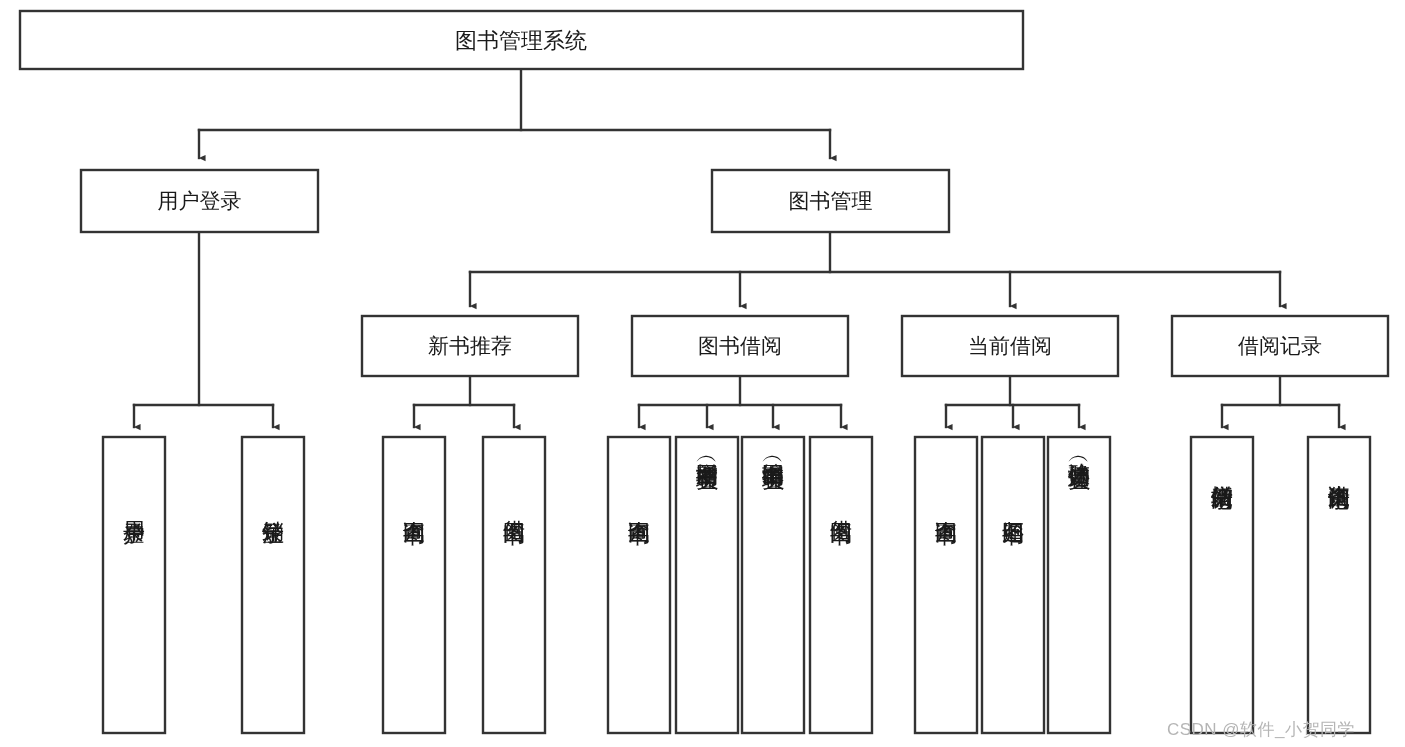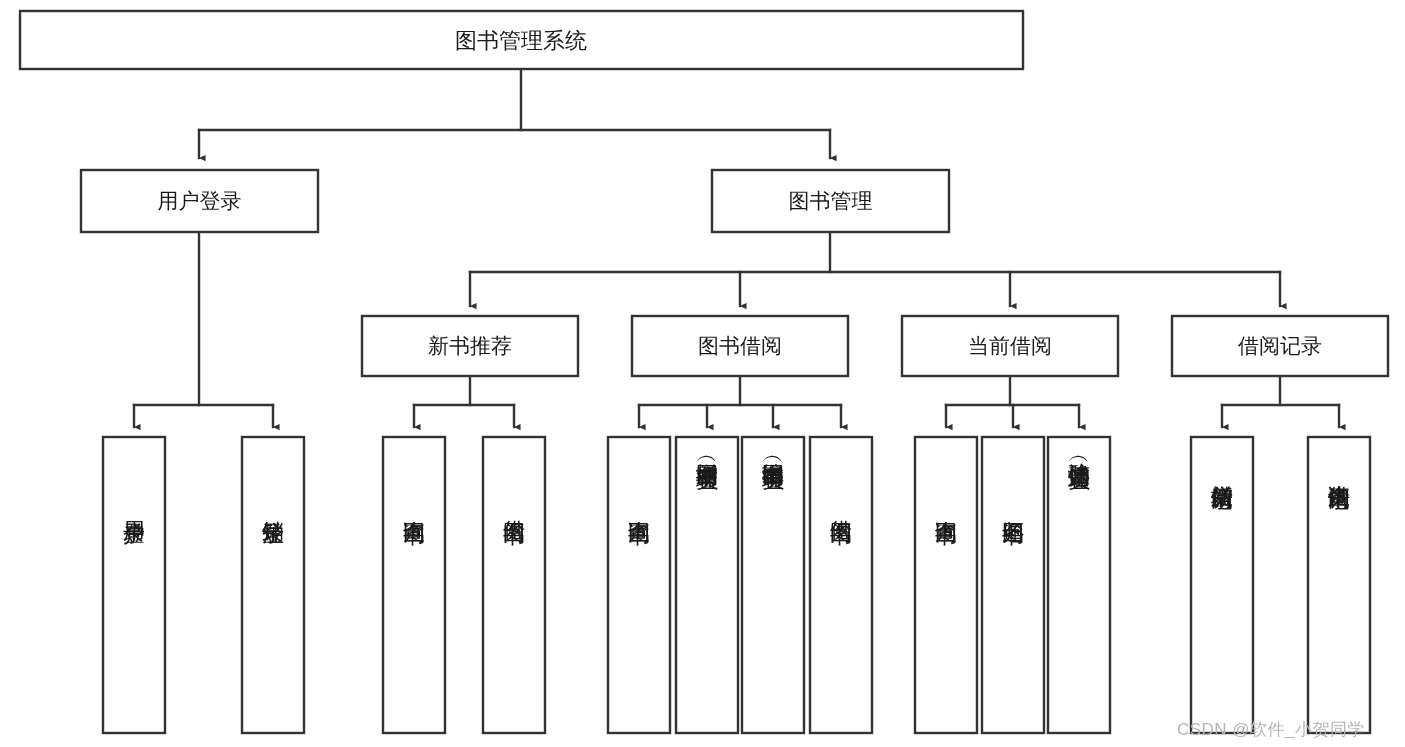--- a/index.html
+++ b/index.html
@@ -60,21 +60,21 @@
     text-orientation: upright;
     font-family: "Liberation Sans", "DejaVu Sans", sans-serif;
     font-size: 22px;
     line-height: 1.08;
     color: #1a1a1a;
     letter-spacing: 1px;
     white-space: nowrap;
   }
   .watermark {
     position: absolute;
-    right: 10px;
+    right: 20px;
     bottom: 6px;
     font-family: "Liberation Sans", "DejaVu Sans", sans-serif;
     font-size: 17px;
     color: #b5b5b5;
     letter-spacing: 0.5px;
     white-space: nowrap;
   }
 </style>
 </head>
 <body>

